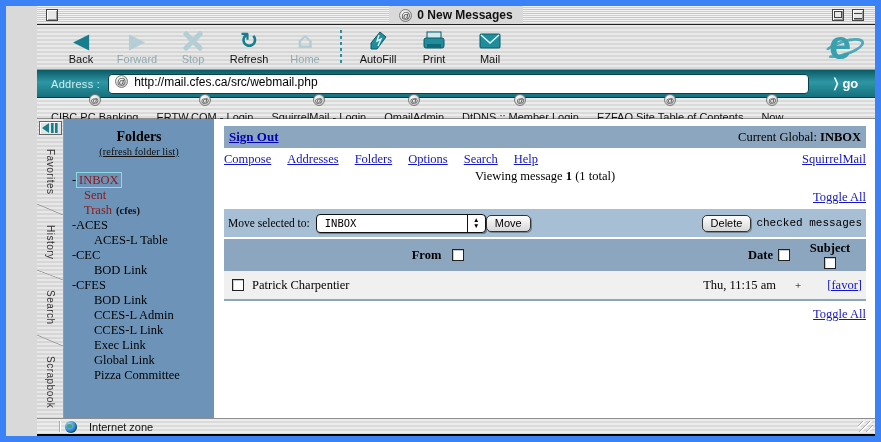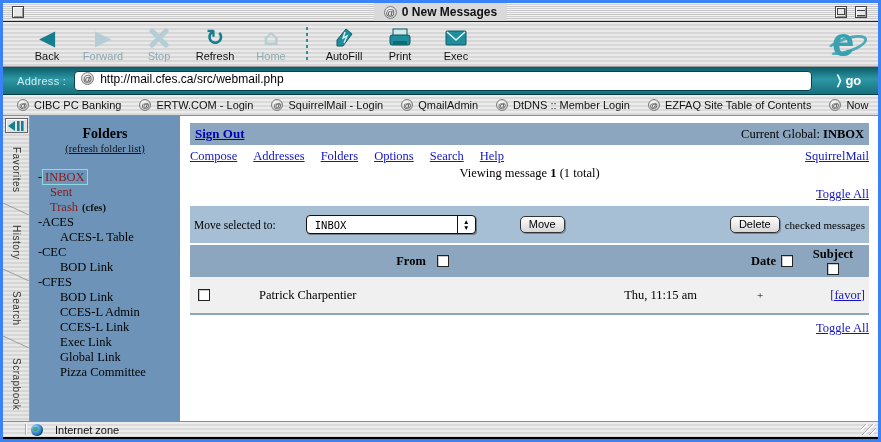--- a/index.html
+++ b/index.html
@@ -1,22 +1,23 @@
 <!DOCTYPE html>
 <html><head>
 <meta charset="utf-8">
 <style>
   html,body{margin:0;padding:0;background:#555;}
   *{box-sizing:border-box;}
   #screen{
     position:relative;width:881px;height:442px;
-    border:3px solid #3b82f6;background:#d9d9d9;
+    border:6px solid #3b82f6;background:#d9d9d9;
     display:flex;flex-direction:column;
     font-family:"Liberation Sans",sans-serif;
     overflow:hidden;
+    padding-left:31px;
   }
   
   .titlebar{
     height:19px;flex:0 0 19px;position:relative;
     background:repeating-linear-gradient(180deg,#f2f2f2 0 1px,#cfcfcf 1px 2px,#f2f2f2 2px 3px,#c6c6c6 3px 4px);
     border-bottom:1px solid #222;
     display:flex;align-items:center;justify-content:center;
   }
   .tb-box{position:absolute;top:3px;width:12px;height:12px;background:#e8e8e8;
     border:1px solid #444;box-shadow:inset 1px 1px 0 #fff,inset -1px -1px 0 #999;}
@@ -64,21 +65,21 @@
   .addr-field input{border:none;outline:none;flex:1;font-size:12px;font-family:"Liberation Sans",sans-serif;color:#000;background:transparent;padding:0;}
   .go-btn{flex:0 0 58px;display:flex;align-items:center;justify-content:center;gap:4px;cursor:pointer;
     color:#fff;font-size:13px;font-weight:bold;height:100%;}
   .go-chev{font-size:14px;font-weight:bold;color:#eaffff;}
   
   .favbar{
     height:21px;flex:0 0 21px;display:flex;align-items:center;
     background:repeating-linear-gradient(180deg,#ececec 0 2px,#dadada 2px 4px);
     border-bottom:1px solid #8e8e8e;padding:0 6px 0 14px;gap:18px;font-size:11px;color:#111;
   }
-  .fav-item{display:flex;align-items:center;gap:5px;cursor:pointer;white-space:nowrap;}
+  .fav-item{display:flex;align-items:center;gap:5px;cursor:pointer;white-space:nowrap;flex-direction:column;}
   .fav-item .at-icon{width:12px;height:12px;line-height:11px;font-size:8px;}
   
   .content{flex:1;display:flex;min-height:0;background:#fff;}
   
   .vtabs{flex:0 0 27px;background:repeating-linear-gradient(180deg,#e7e7e7 0 2px,#d6d6d6 2px 4px);
     border-right:1px solid #9a9a9a;display:flex;flex-direction:column;align-items:center;}
   .collapse-btn{width:23px;height:15px;margin:2px 0 4px 0;background:#e3e3e3;border:1px solid #666;
     box-shadow:inset 1px 1px 0 #fff;display:flex;align-items:center;justify-content:center;cursor:pointer;}
   .vtab{writing-mode:vertical-rl;font-size:10px;color:#333;padding:10px 0;cursor:pointer;
     display:flex;align-items:center;letter-spacing:.5px;}
@@ -103,39 +104,39 @@
   .signout{font-weight:bold;font-size:13px;color:#0000b6;text-decoration:underline;cursor:pointer;}
   .curfold{font-size:12.5px;color:#000;}
   .curfold b{font-weight:bold;}
   .nav-row{display:flex;align-items:center;margin-top:4px;font-size:12.5px;}
   .nav-row a{color:#1414c8;text-decoration:underline;margin-right:16px;cursor:pointer;}
   .nav-row .brand{margin-left:auto;margin-right:0;}
   .viewing{text-align:center;font-size:12.5px;margin-top:2px;}
   .viewing b{font-weight:bold;}
   .toggle-row{text-align:right;font-size:12.5px;margin-top:6px;}
   .toggle-row a{color:#1414c8;text-decoration:underline;cursor:pointer;}
-  .move-bar{margin-top:4px;background:#a7bfd4;height:37px;display:flex;align-items:center;padding:0 4px;gap:24px;}
+  .move-bar{margin-top:4px;background:#a7bfd4;height:28px;display:flex;align-items:center;padding:0 4px;}
   .move-label{font-size:11.5px;margin-right:6px;}
   .mac-select{width:170px;height:19px;background:#fff;border:1px solid #111;border-radius:4px;
     box-shadow:1px 1px 0 rgba(0,0,0,.35);display:flex;align-items:stretch;cursor:pointer;}
   .mac-select .val{flex:1;font-family:"DejaVu Sans Mono",monospace;font-size:10.5px;display:flex;align-items:center;padding-left:8px;}
   .mac-select .arrows{flex:0 0 18px;border-left:1px solid #111;display:flex;flex-direction:column;align-items:center;justify-content:center;font-size:6.5px;line-height:6px;color:#000;}
-  .mac-btn{margin-left:20px;font-family:"Liberation Sans",sans-serif;font-size:11px;color:#000;
+  .mac-btn{margin-left:0;font-family:"Liberation Sans",sans-serif;font-size:11px;color:#000;
     background:linear-gradient(180deg,#fefefe,#d7d7d7);border:1px solid #333;border-radius:5px;
     padding:1px 8px 2px 8px;box-shadow:1px 1px 0 rgba(0,0,0,.3);cursor:pointer;}
   .move-right{margin-left:auto;display:flex;align-items:center;}
-  .del-suffix{font-size:11px;margin-left:5px;}
+  .del-suffix{font-size:11px;margin-left:5px;font-family:Liberation Mono, monospace;}
   .msg-table{margin-top:2px;border-bottom:2px solid #8ca6c0;}
   .msg-head{background:#8ca6c0;min-height:30px;display:flex;align-items:center;font-size:12.5px;font-weight:bold;padding:2px 4px;}
   .col-from{flex:1;display:flex;align-items:center;justify-content:center;gap:11px;}
   .col-date{flex:0 0 150px;display:flex;align-items:center;justify-content:flex-end;gap:5px;padding-right:8px;}
   .col-subj{flex:0 0 64px;display:flex;flex-direction:column;align-items:center;gap:1px;}
   .mac-cb{display:inline-block;width:12px;height:12px;background:#fff;border:1px solid #222;
     box-shadow:inset 1px 1px 0 #c9c9c9;cursor:pointer;flex:0 0 auto;}
-  .msg-row{background:#f0f0f0;height:36px;display:flex;align-items:center;font-size:12.5px;padding:0 4px;gap:41px;}
+  .msg-row{background:#f0f0f0;height:28px;display:flex;align-items:center;font-size:12.5px;padding:0 4px;}
   .msg-row .rcb{margin:0 8px 0 4px;}
   .msg-row .rfrom{flex:1;}
   .msg-row .rdate{flex:0 0 140px;text-align:right;padding-right:14px;}
   .msg-row .rplus{flex:0 0 16px;text-align:center;font-size:11px;}
   .msg-row .rsubj{flex:0 0 56px;text-align:right;}
   .msg-row .rsubj a{color:#1414c8;text-decoration:underline;cursor:pointer;}
   
   .statusbar{
     height:18px;flex:0 0 18px;position:relative;
     background:repeating-linear-gradient(180deg,#ececec 0 2px,#dbdbdb 2px 4px);
@@ -212,21 +213,21 @@
       </span>
       <span class="tlabel">Print</span>
     </div>
     <div class="tbtn">
       <span class="ticon">
         <svg width="24" height="18" viewBox="0 0 24 18">
           <rect x="2" y="2" width="20" height="14" rx="1" fill="#1f8d9b" stroke="#0b5b66"></rect>
           <polyline points="3,3 12,11 21,3" fill="none" stroke="#d8f2f5" stroke-width="1.6"></polyline>
         </svg>
       </span>
-      <span class="tlabel">Exec</span>
+      <span class="tlabel">Mail</span>
     </div>
     <div class="ie-logo">
       <span class="ring"></span>
         <span class="e">e</span>
     </div>
   </div>
 
   <div class="addressbar">
     <span class="addr-label">Address :</span>
     <div class="addr-field">

